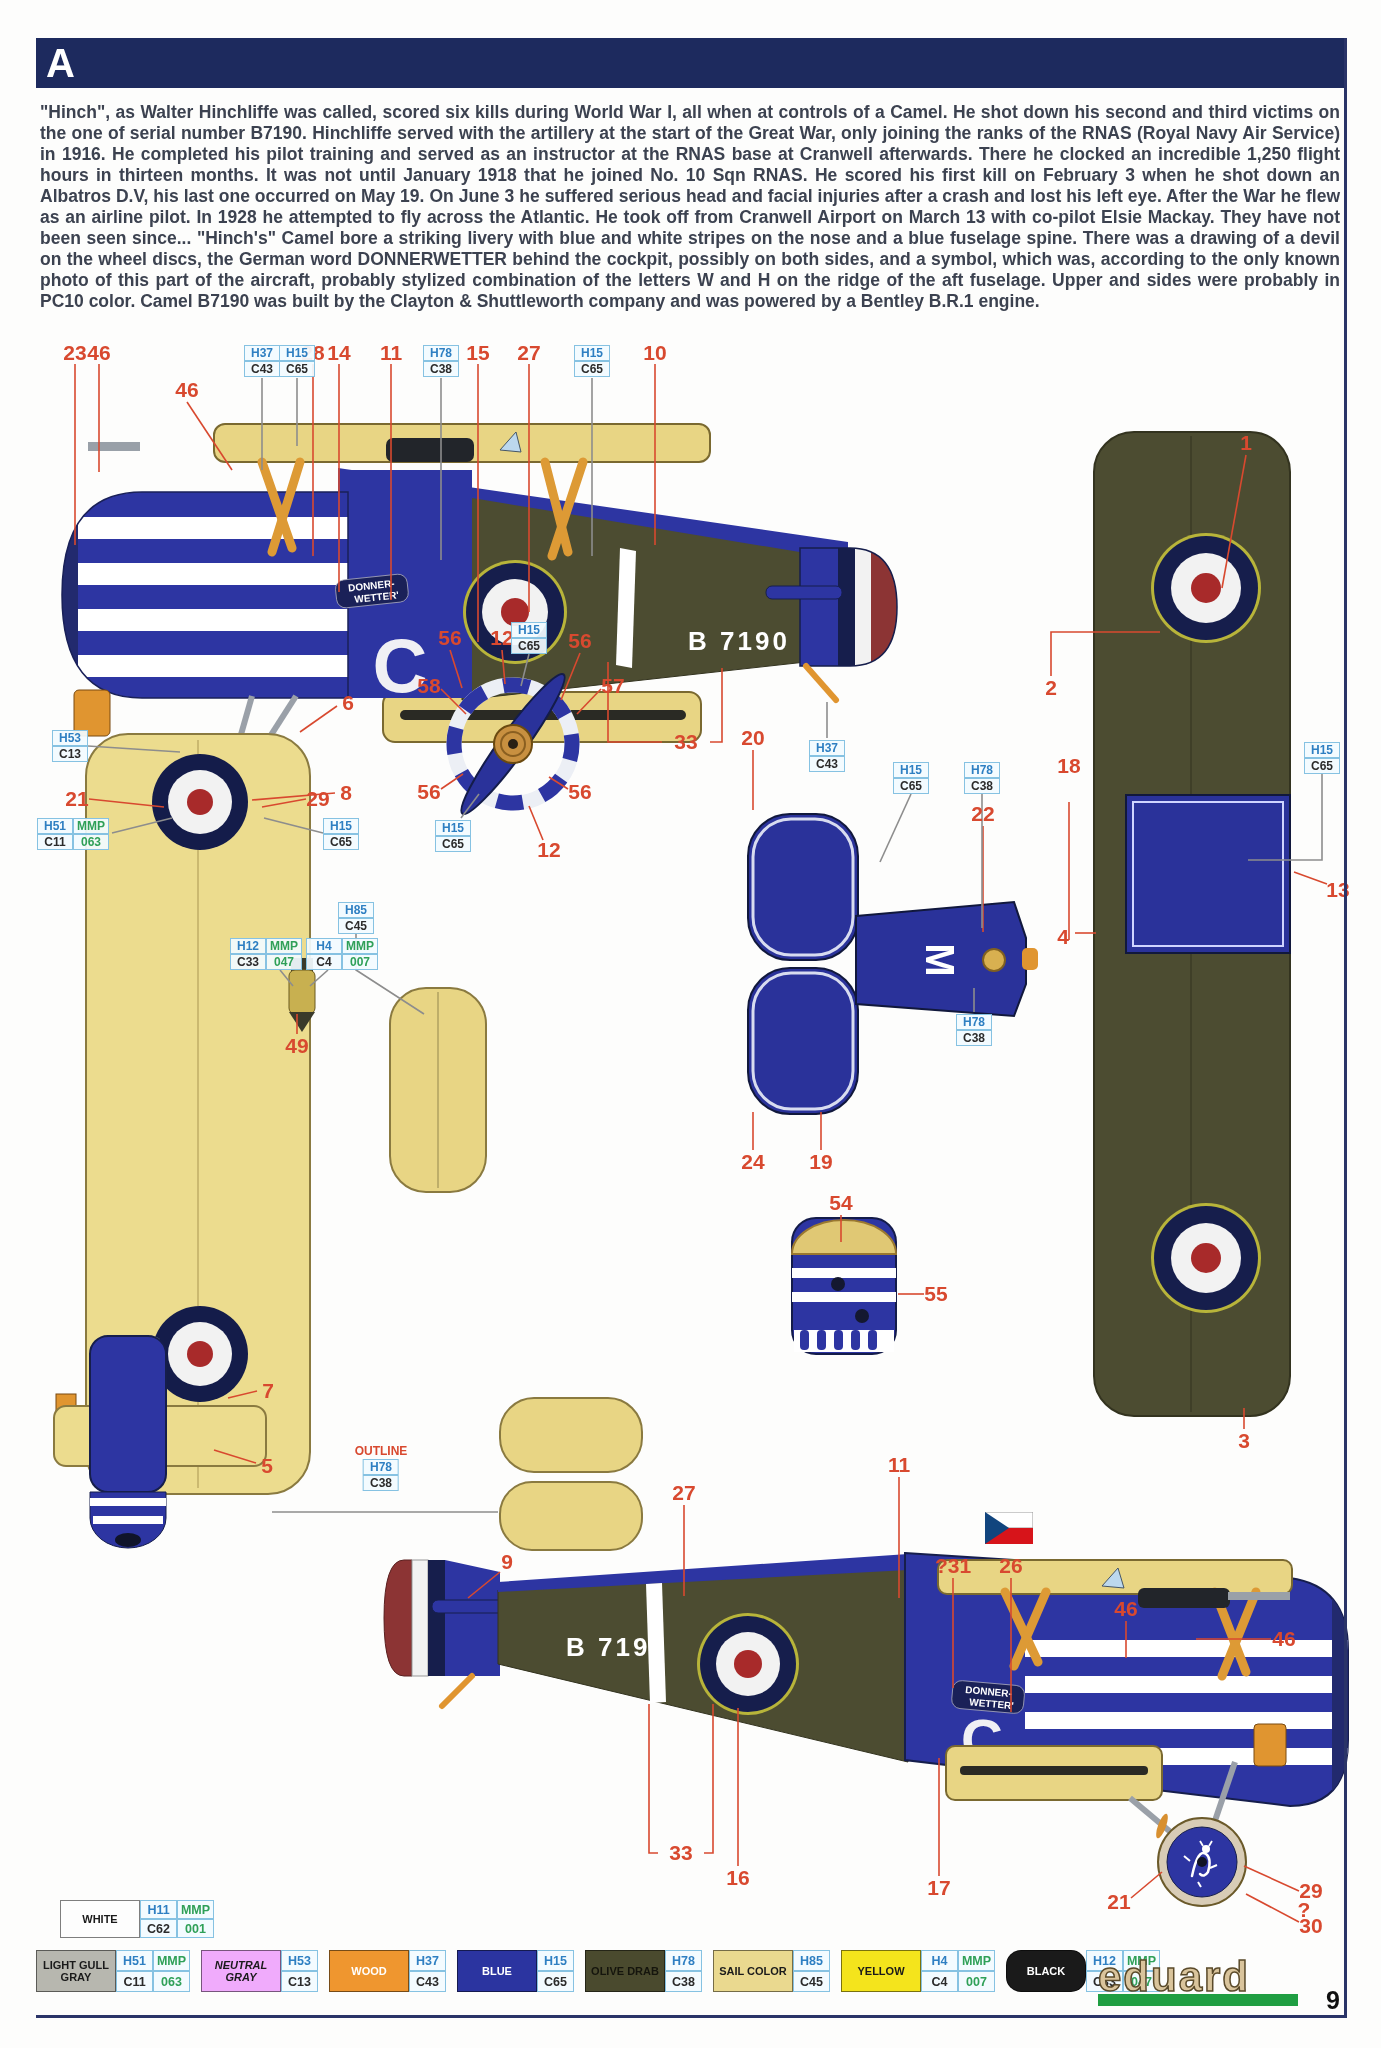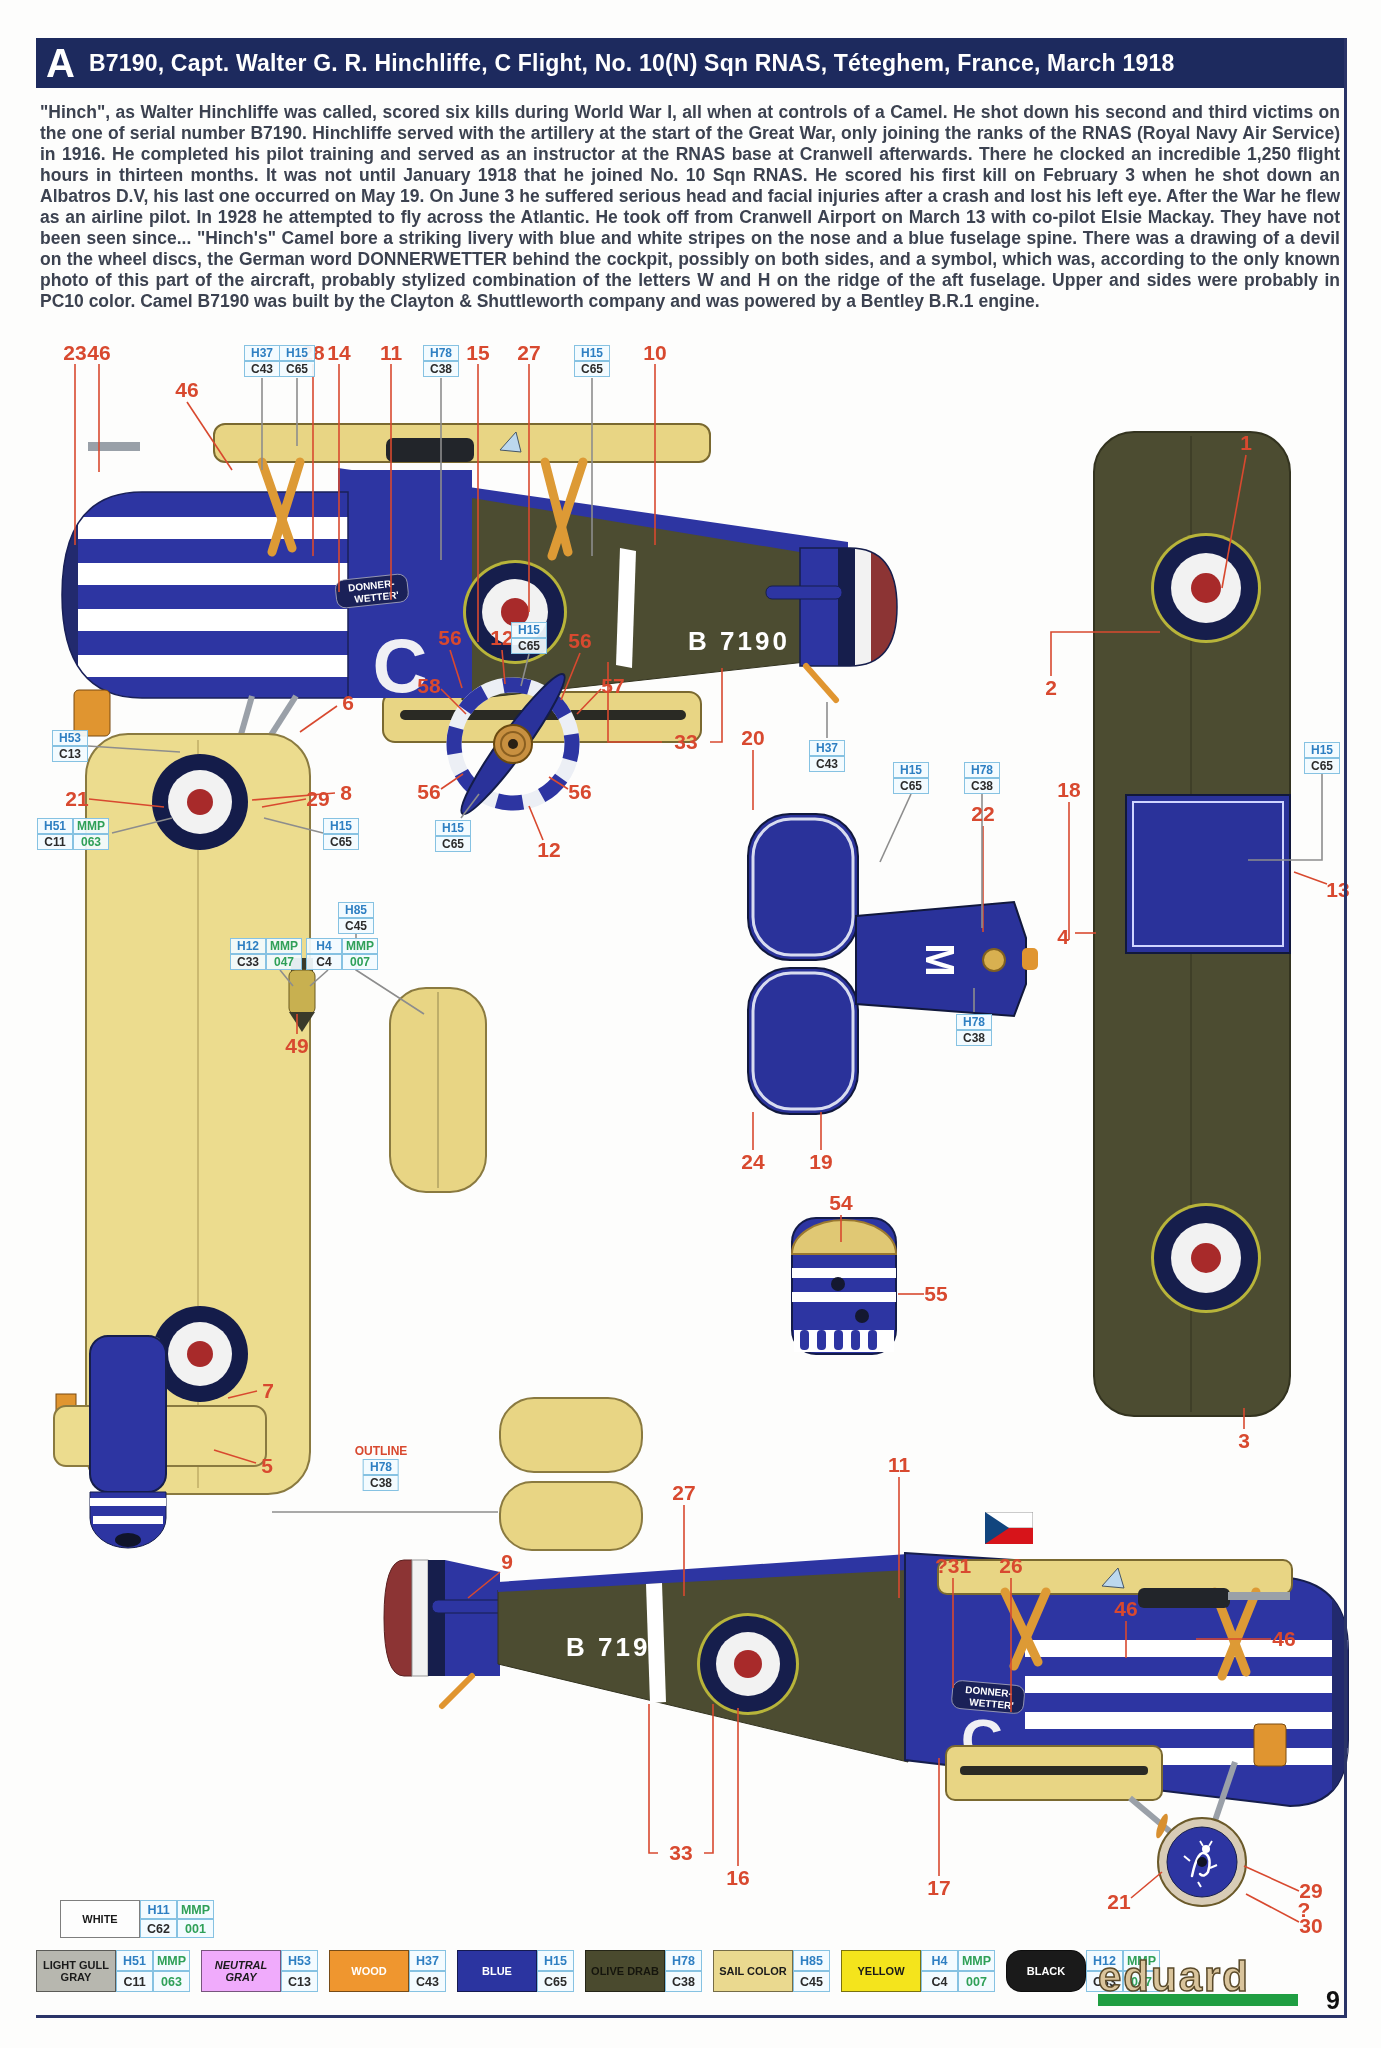--- a/index.html
+++ b/index.html
@@ -36,21 +36,20 @@
   .b-right{position:absolute;left:1344px;top:38px;width:3px;height:1980px;background:#2a3468;}
   .b-bottom{position:absolute;left:36px;top:2015px;width:1311px;height:3px;background:#2a3468;}
 </style>
 </head>
 <body>
 
 <div class="page">
 
   <div class="hdr">
     <span class="hdr-letter">A</span>
-    <span class="hdr-title">B7190, Capt. Walter G. R. Hinchliffe, C Flight, No. 10(N) Sqn RNAS, Téteghem, France, March 1918</span>
   </div>
 
   <p class="desc">"Hinch", as Walter Hinchliffe was called, scored six kills during World War I, all when at controls of a Camel. He shot down his second and third victims on the one of serial number B7190. Hinchliffe served with the artillery at the start of the Great War, only joining the ranks of the RNAS (Royal Navy Air Service) in 1916. He completed his pilot training and served as an instructor at the RNAS base at Cranwell afterwards. There he clocked an incredible 1,250 flight hours in thirteen months. It was not until January 1918 that he joined No. 10 Sqn RNAS. He scored his first kill on February 3 when he shot down an Albatros D.V, his last one occurred on May 19. On June 3 he suffered serious head and facial injuries after a crash and lost his left eye. After the War he flew as an airline pilot. In 1928 he attempted to fly across the Atlantic. He took off from Cranwell Airport on March 13 with co-pilot Elsie Mackay. They have not been seen since... "Hinch's" Camel bore a striking livery with blue and white stripes on the nose and a blue fuselage spine. There was a drawing of a devil on the wheel discs, the German word DONNERWETTER behind the cockpit, possibly on both sides, and a symbol, which was, according to the only known photo of this part of the aircraft, probably stylized combination of the letters W and H on the ridge of the aft fuselage. Upper and sides were probably in PC10 color. Camel B7190 was built by the Clayton &amp; Shuttleworth company and was powered by a Bentley B.R.1 engine.</p>
 
   <svg class="art" viewBox="0 0 1381 2048">
     <defs>
       <clipPath id="noseClip">
           <path d="M348,492 L348,698 L142,698 Q62,698 62,595 Q62,492 142,492 Z"></path>
         </clipPath>
       <clipPath id="tailClip">
@@ -366,21 +365,21 @@
       <span class="callout" style="left: 529px; top: 353px;">27</span>
       <span class="callout" style="left: 655px; top: 353px;">10</span>
       <span class="callout" style="left: 187px; top: 390px;">46</span>
       <span class="callout" style="left: 1246px; top: 443px;">1</span>
       <span class="callout" style="left: 1051px; top: 688px;">2</span>
       <span class="callout" style="left: 77px; top: 799px;">21</span>
       <span class="callout" style="left: 318px; top: 799px;">29</span>
       <span class="callout" style="left: 686px; top: 742px;">33</span>
       <span class="callout" style="left: 753px; top: 738px;">20</span>
       <span class="callout" style="left: 983px; top: 814px;">22</span>
-      <span class="callout" style="left: 1069px; top: 790px;">18</span>
+      <span class="callout" style="left: 1069px; top: 766px;">18</span>
       <span class="callout" style="left: 1338px; top: 890px;">13</span>
       <span class="callout" style="left: 1063px; top: 937px;">4</span>
       <span class="callout" style="left: 1244px; top: 1441px;">3</span>
       <span class="callout" style="left: 753px; top: 1162px;">24</span>
       <span class="callout" style="left: 821px; top: 1162px;">19</span>
       <span class="callout" style="left: 841px; top: 1203px;">54</span>
       <span class="callout" style="left: 936px; top: 1294px;">55</span>
       <span class="callout" style="left: 450px; top: 638px;">56</span>
       <span class="callout" style="left: 502px; top: 638px;">12</span>
       <span class="callout" style="left: 580px; top: 641px;">56</span>

